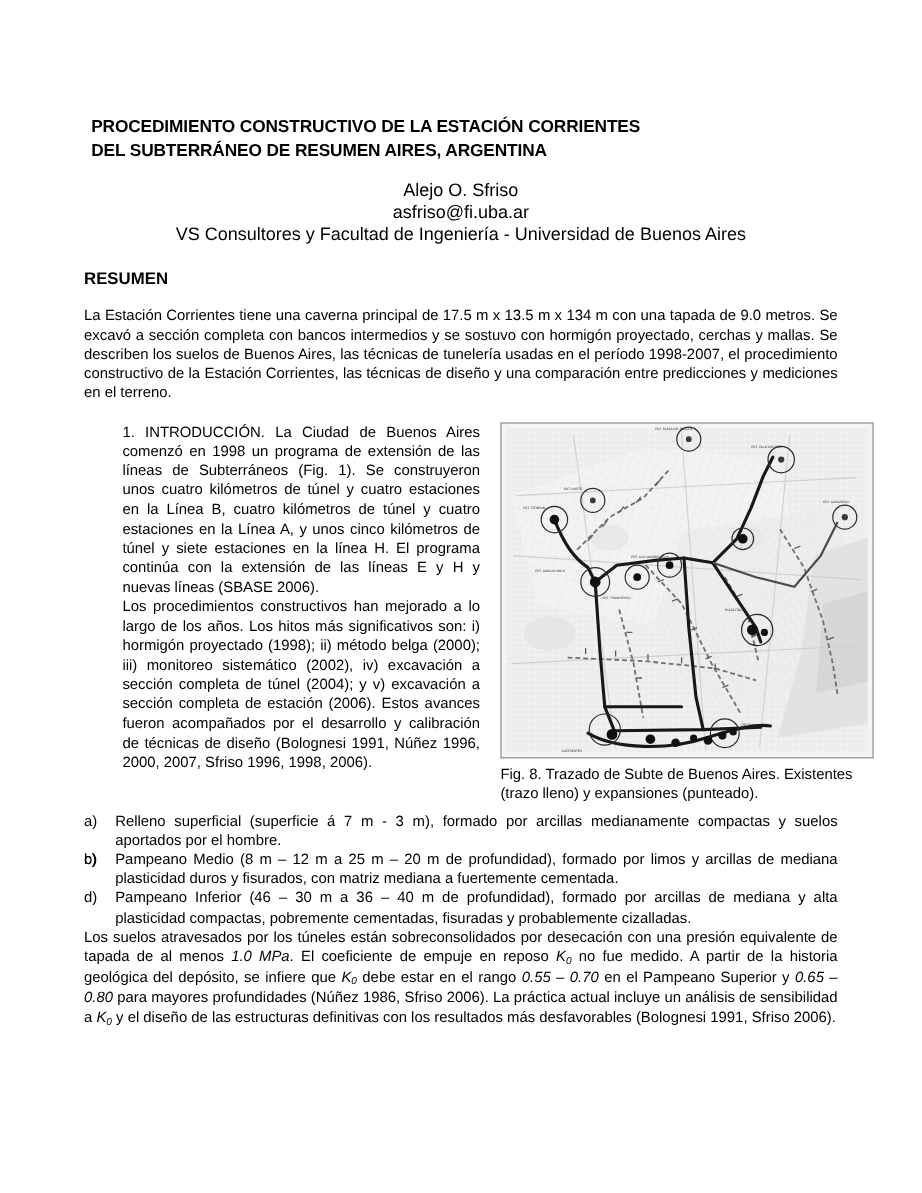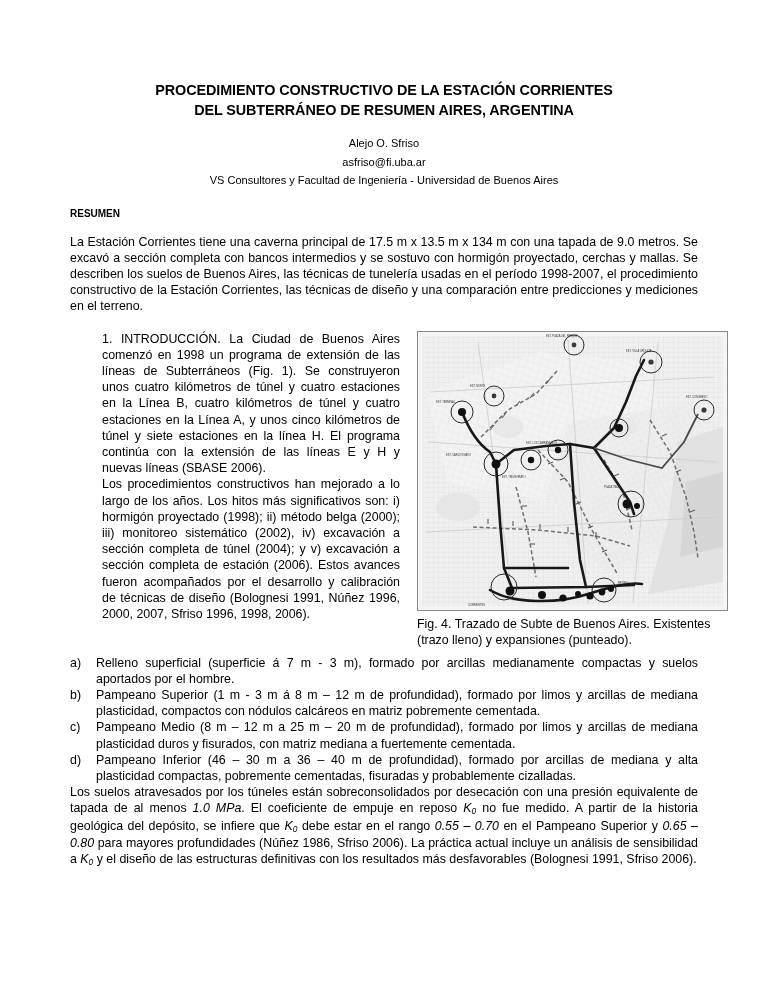--- a/index.html
+++ b/index.html
@@ -26,39 +26,39 @@
     position: absolute;
     left: 70px;
     top: 78px;
     width: 628px;
   }
 
   
   .title {
     font-size: 14.4px;
     font-weight: bold;
-    text-align: center;
+    text-align: left;
     line-height: 20px;
     letter-spacing: -0.1px;
-    margin: 2px 0 0 0;
+    margin: 18px 0 0 0;
     padding: 0 6px;
   }
   .title .line2 { display: block; }
 
   .author-block {
     text-align: center;
-    font-size: 11px;
+    font-size: 15px;
     line-height: 18.5px;
     margin-top: 14px;
   }
   .author-block div { display: block; }
 
   
   .sec-head {
-    font-size: 10px;
+    font-size: 14px;
     font-weight: bold;
     margin-top: 18px;
   }
   p.body {
     font-size: 12.4px;
     line-height: 16.2px;
     text-align: justify;
     margin: 0;
   }
   .gap-abstract { height: 15px; }
@@ -320,34 +320,33 @@
               <text x="268" y="66">EST. CONGRESO</text>
               <text x="108" y="112">EST. LOS CAMPANARIOS</text>
               <text x="28" y="124">EST. CARLOS MAYO</text>
               <text x="84" y="146">EST. TRIUNVIRATO</text>
               <text x="186" y="156">PLAZA ITALIA</text>
               <text x="50" y="274">CORRIENTES</text>
               <text x="200" y="252">RETIRO</text>
             </g>
           </svg>
         </div>
-        <div class="fig-caption">Fig. 4. Trazado de Subte de Buenos Aires. Existentes (trazo lleno) y expansiones (punteado).</div>
+        <div class="fig-caption">Fig. 8. Trazado de Subte de Buenos Aires. Existentes (trazo lleno) y expansiones (punteado).</div>
       </div>
 
     </div>
 
 
     <ol class="lettered">
       <li>
         <span class="marker">a)</span>
         <span>Relleno superficial (superficie á 7 m - 3 m), formado por arcillas medianamente compactas y suelos aportados por el hombre.</span>
       </li>
       <li>
         <span class="marker">b)</span>
-        <span>Pampeano Superior (1 m - 3 m á 8 m – 12 m de profundidad), formado por limos y arcillas de mediana plasticidad, compactos con nódulos calcáreos en matriz pobremente cementada.</span>
       </li>
       <li>
         <span class="marker">c)</span>
         <span>Pampeano Medio (8 m – 12 m a 25 m – 20 m de profundidad), formado por limos y arcillas de mediana plasticidad duros y fisurados, con matriz mediana a fuertemente cementada.</span>
       </li>
       <li>
         <span class="marker">d)</span>
         <span>Pampeano Inferior (46 – 30 m a 36 – 40 m de profundidad), formado por arcillas de mediana y alta plasticidad compactas, pobremente cementadas, fisuradas y probablemente cizalladas.</span>
       </li>
     </ol>

